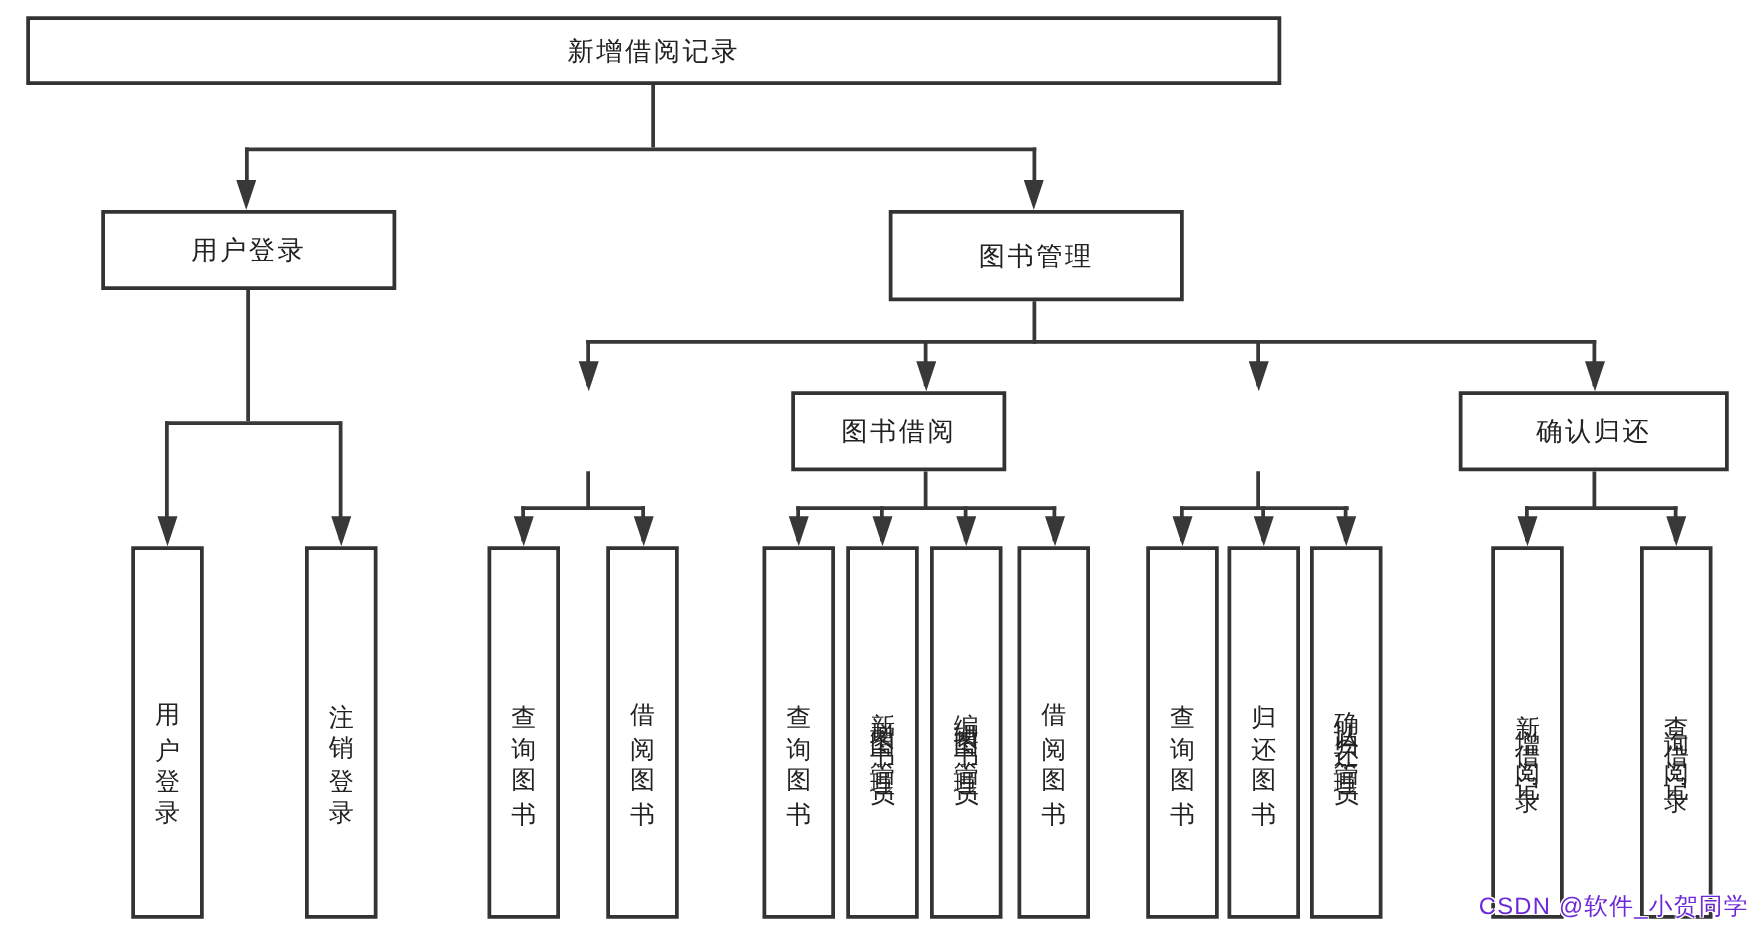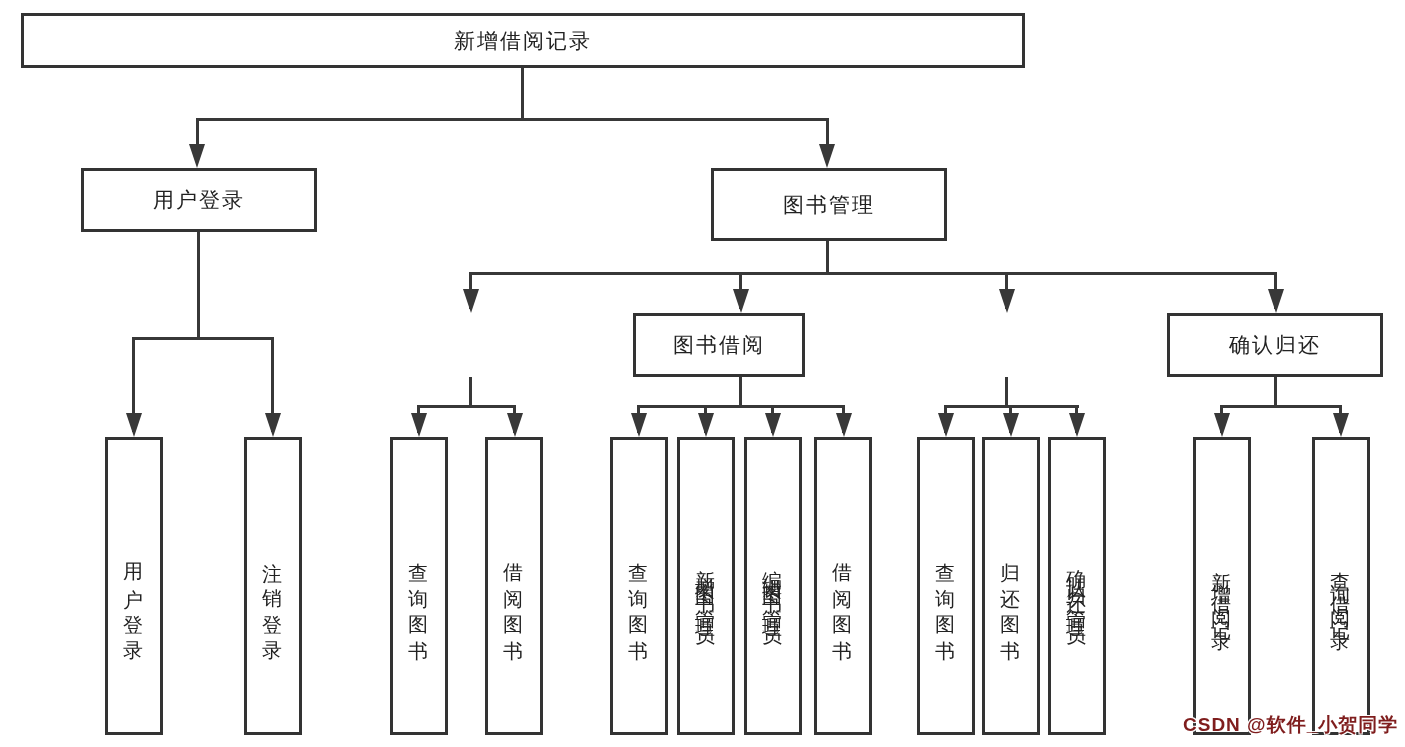--- a/index.html
+++ b/index.html
@@ -38,26 +38,25 @@
   .arr{
     position:absolute;width:0;height:0;z-index:1;
     border-left:8px solid transparent;
     border-right:8px solid transparent;
     border-top:24px solid #383838;
   }
   .watermark{
     position:absolute;
     left:1183px;top:712px;
     font-size:19px;
-    color:#7f1d1d;
+    color:#6d28d9;
     letter-spacing:1px;
     z-index:5;
     text-shadow:1px 1px 0 #ffffff,-1px -1px 0 #ffffff,1px -1px 0 #ffffff,-1px 1px 0 #ffffff;
     white-space:nowrap;
-    font-weight:bold;
   }
 </style>
 </head>
 <body>
 
 <div class="canvas">
 
   <div class="box" style="left:21px;top:13px;width:1004px;height:55px;">新增借阅记录</div>
 
   <div class="vl" style="left:521px;top:68px;height:50px;"></div>

